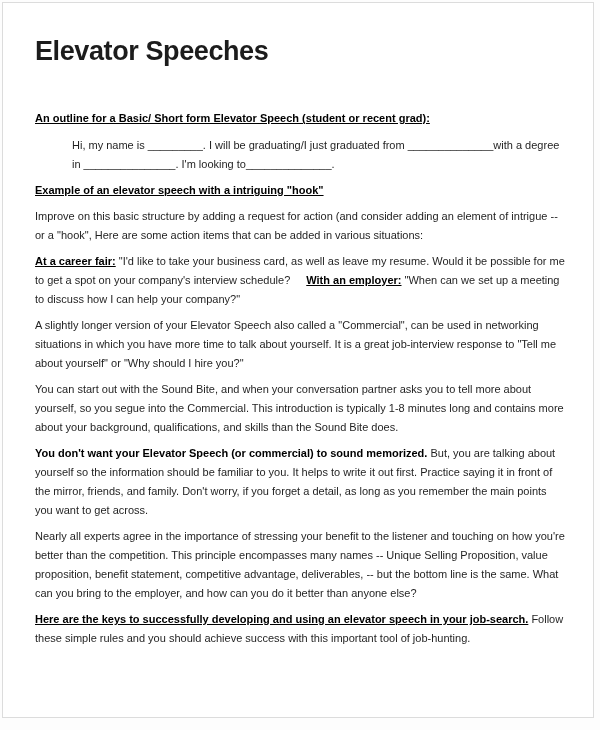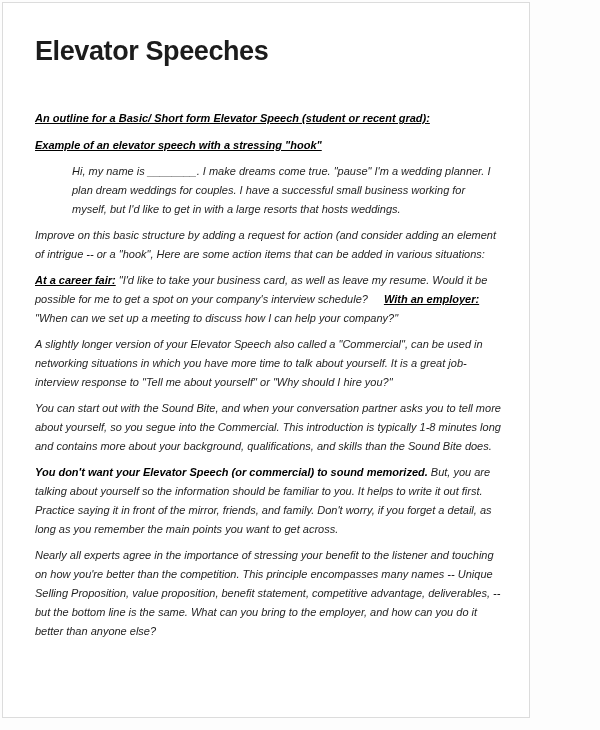--- a/index.html
+++ b/index.html
@@ -7,42 +7,42 @@
     padding: 0;
     width: 600px;
     height: 730px;
     background: #fdfdfd;
     font-family: "Liberation Sans", "DejaVu Sans", sans-serif;
   }
   .page {
     position: absolute;
     left: 2px;
     top: 2px;
-    width: 528px;
+    width: 592px;
     height: 716px;
     background: #ffffff;
     border: 1px solid #dcdcdc;
     box-sizing: border-box;
     padding: 18px 28px 0 32px;
     overflow: hidden;
   }
   .doc-title {
     font-size: 27px;
     font-weight: 700;
     color: #1c1c1c;
     letter-spacing: -0.4px;
     margin: 14px 0 42px 0;
     line-height: 32px;
   }
   .body-text, .heading, li {
     font-size: 11px;
     line-height: 19px;
     color: #1f1f1f;
   }
-  p { margin: 0 0 6px 0; font-style: italic; }
+  p { margin: 0 0 6px 0; }
   .heading {
     font-weight: 700;
     color: #000;
     text-decoration: underline;
     margin: 0 0 7px 0;
   }
   .heading-outline { margin-bottom: 8px; }
   .indent {
     padding-left: 37px;
     margin-bottom: 7px;
@@ -62,31 +62,32 @@
 </style>
 </head>
 <body>
 
 <div class="page">
 
   <h1 class="doc-title">Elevator Speeches</h1>
 
   <p class="heading heading-outline">An outline for a Basic/ Short form Elevator Speech (student or recent grad):</p>
 
+  <p class="body-text indent">Hi, my name is _________. I will be graduating/I just graduated from ______________with a degree in _______________. I'm looking to______________.</p>
 
-  <p class="heading">Example of an elevator speech with a stressing "hook"</p>
+  <p class="heading">Example of an elevator speech with a intriguing "hook"</p>
 
-  <p class="body-text indent">Hi, my name is ________. I make dreams come true. "pause" I'm a wedding planner. I plan dream weddings for couples. I have a successful small business working for myself, but I'd like to get in with a large resorts that hosts weddings.</p>
 
   <p class="body-text para">Improve on this basic structure by adding a request for action (and consider adding an element of intrigue -- or a "hook", Here are some action items that can be added in various situations:</p>
 
   <p class="body-text para"><span class="lead-bold-underline">At a career fair:</span><span> "I'd like to take your business card, as well as leave my resume. Would it be possible for me to get a spot on your company's interview schedule?</span><span class="employer-gap"></span><span class="lead-bold-underline">With an employer:</span><span> "When can we set up a meeting to discuss how I can help your company?"</span></p>
 
   <p class="body-text para">A slightly longer version of your Elevator Speech also called a "Commercial", can be used in networking situations in which you have more time to talk about yourself. It is a great job-interview response to "Tell me about yourself" or "Why should I hire you?"</p>
 
   <p class="body-text para">You can start out with the Sound Bite, and when your conversation partner asks you to tell more about yourself, so you segue into the Commercial. This introduction is typically 1-8 minutes long and contains more about your background, qualifications, and skills than the Sound Bite does.</p>
 
   <p class="body-text para"><span class="lead-bold">You don't want your Elevator Speech (or commercial) to sound memorized.</span><span> But, you are talking about yourself so the information should be familiar to you. It helps to write it out first. Practice saying it in front of the mirror, friends, and family. Don't worry, if you forget a detail, as long as you remember the main points you want to get across.</span></p>
 
   <p class="body-text para">Nearly all experts agree in the importance of stressing your benefit to the listener and touching on how you're better than the competition. This principle encompasses many names -- Unique Selling Proposition, value proposition, benefit statement, competitive advantage, deliverables, -- but the bottom line is the same. What can you bring to the employer, and how can you do it better than anyone else?</p>
 
+  <p class="body-text para"><span class="lead-bold-underline">Here are the keys to successfully developing and using an elevator speech in your job-search.</span><span> Follow these simple rules and you should achieve success with this important tool of job-hunting.</span></p>
 
 </div>
 
 </body></html>

